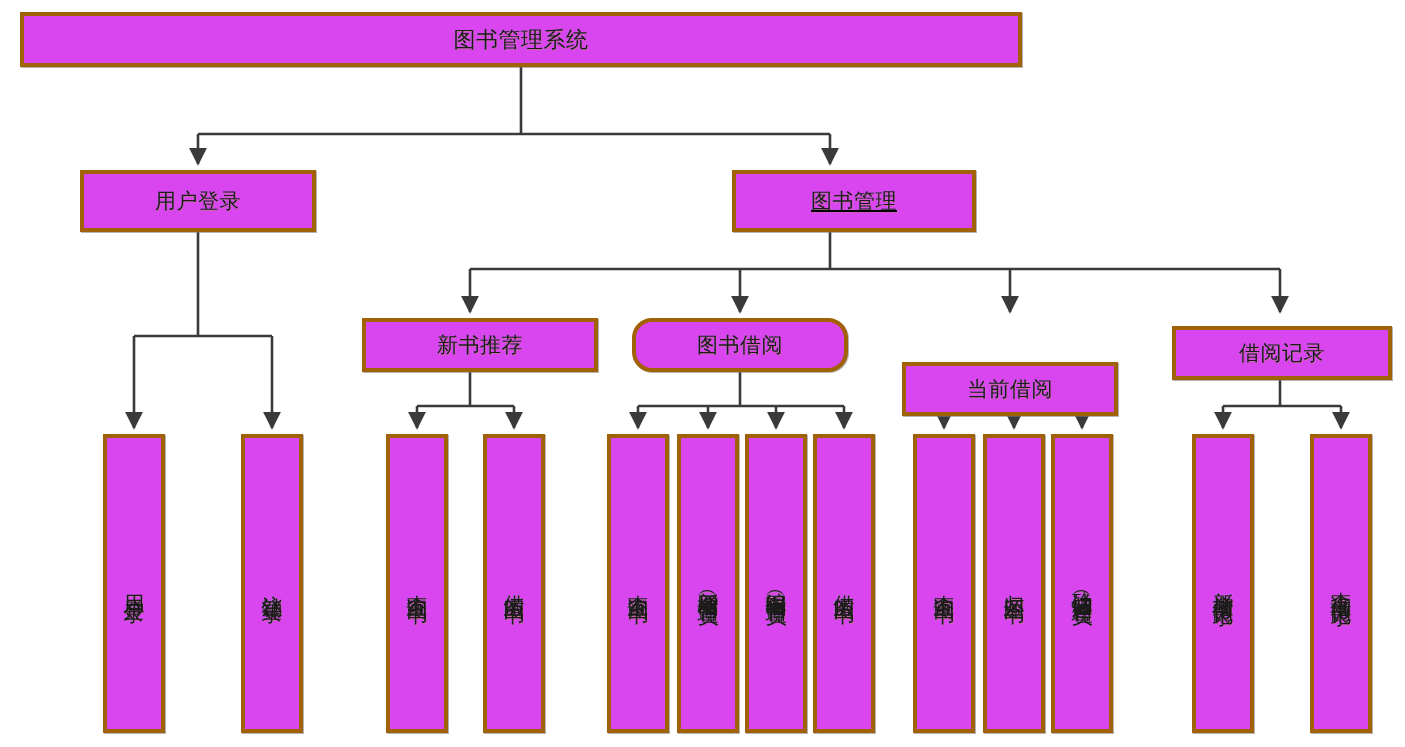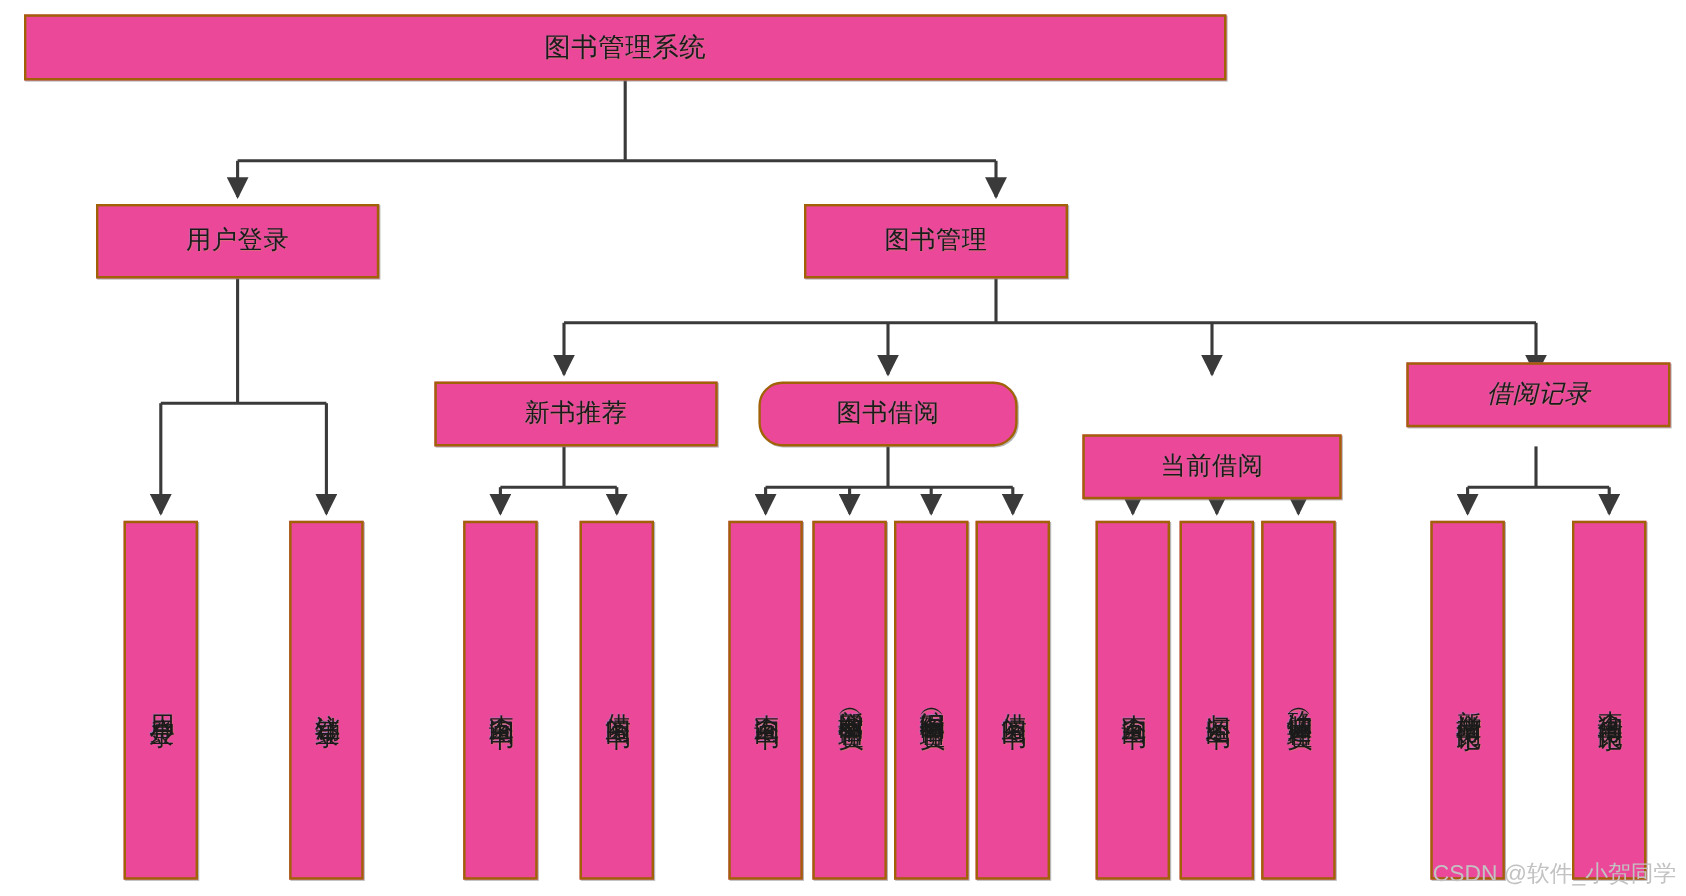--- a/index.html
+++ b/index.html
@@ -10,22 +10,22 @@
     font-family:"Liberation Sans","DejaVu Sans",sans-serif;
     overflow:hidden;
     position:relative;
   }
   #canvas{position:absolute;left:0;top:0;width:1405px;height:747px;}
   svg.edges{position:absolute;left:0;top:0;width:1405px;height:747px;pointer-events:none;}
 
   .node{
     position:absolute;
     box-sizing:border-box;
-    background:#ec4899;
-    border:2px solid #a16207;
+    background:#d946ef;
+    border:4px solid #a16207;
     box-shadow:1px 1px 0 rgba(120,120,120,.55);
     display:flex;
     align-items:center;
     justify-content:center;
   }
   .node .label{
     color:#1b1b1b;
     font-size:21px;
     line-height:1.18;
     letter-spacing:.5px;
@@ -116,33 +116,33 @@
     </g>
   </svg>
 
   <div id="nodes">
       <div class="node root" style="left: 20px; top: 12px; width: 1002px; height: 55px;">
         <span class="label">图书管理系统</span>
       </div>
       <div class="node branch" style="left: 80px; top: 170px; width: 236px; height: 62px;">
         <span class="label">用户登录</span>
       </div>
-      <div class="node branch" style="left: 670px; top: 170px; width: 220px; height: 62px;">
+      <div class="node branch" style="left: 732px; top: 170px; width: 244px; height: 62px; text-decoration: underline;">
         <span class="label">图书管理</span>
       </div>
       <div class="node branch" style="left: 362px; top: 318px; width: 236px; height: 54px;">
         <span class="label">新书推荐</span>
       </div>
       <div class="node branch" style="left: 632px; top: 318px; width: 216px; height: 54px; border-radius: 20px;">
         <span class="label">图书借阅</span>
       </div>
       <div class="node branch" style="left: 902px; top: 318px; width: 216px; height: 54px; margin-top: 44px;">
         <span class="label">当前借阅</span>
       </div>
-      <div class="node branch" style="left: 1172px; top: 302px; width: 220px; height: 54px; font-style: italic;">
+      <div class="node branch" style="left: 1172px; top: 326px; width: 220px; height: 54px;">
         <span class="label">借阅记录</span>
       </div>
       <div class="node leaf" style="left: 103px; top: 434px; width: 62px; height: 299px;">
         <span class="label">用户登录</span>
       </div>
       <div class="node leaf" style="left: 241px; top: 434px; width: 62px; height: 299px;">
         <span class="label">注销登录</span>
       </div>
       <div class="node leaf" style="left: 386px; top: 434px; width: 62px; height: 299px;">
         <span class="label">查询图书</span>
@@ -172,14 +172,13 @@
         <span class="label">确认归还（管理员）</span>
       </div>
       <div class="node leaf" style="left: 1192px; top: 434px; width: 62px; height: 299px;">
         <span class="label">新增借阅记录</span>
       </div>
       <div class="node leaf" style="left: 1310px; top: 434px; width: 62px; height: 299px;">
         <span class="label">查询借阅记录</span>
       </div>
     </div>
 
-  <div class="watermark">CSDN @软件_小贺同学</div>
 </div>
 
 </body></html>

